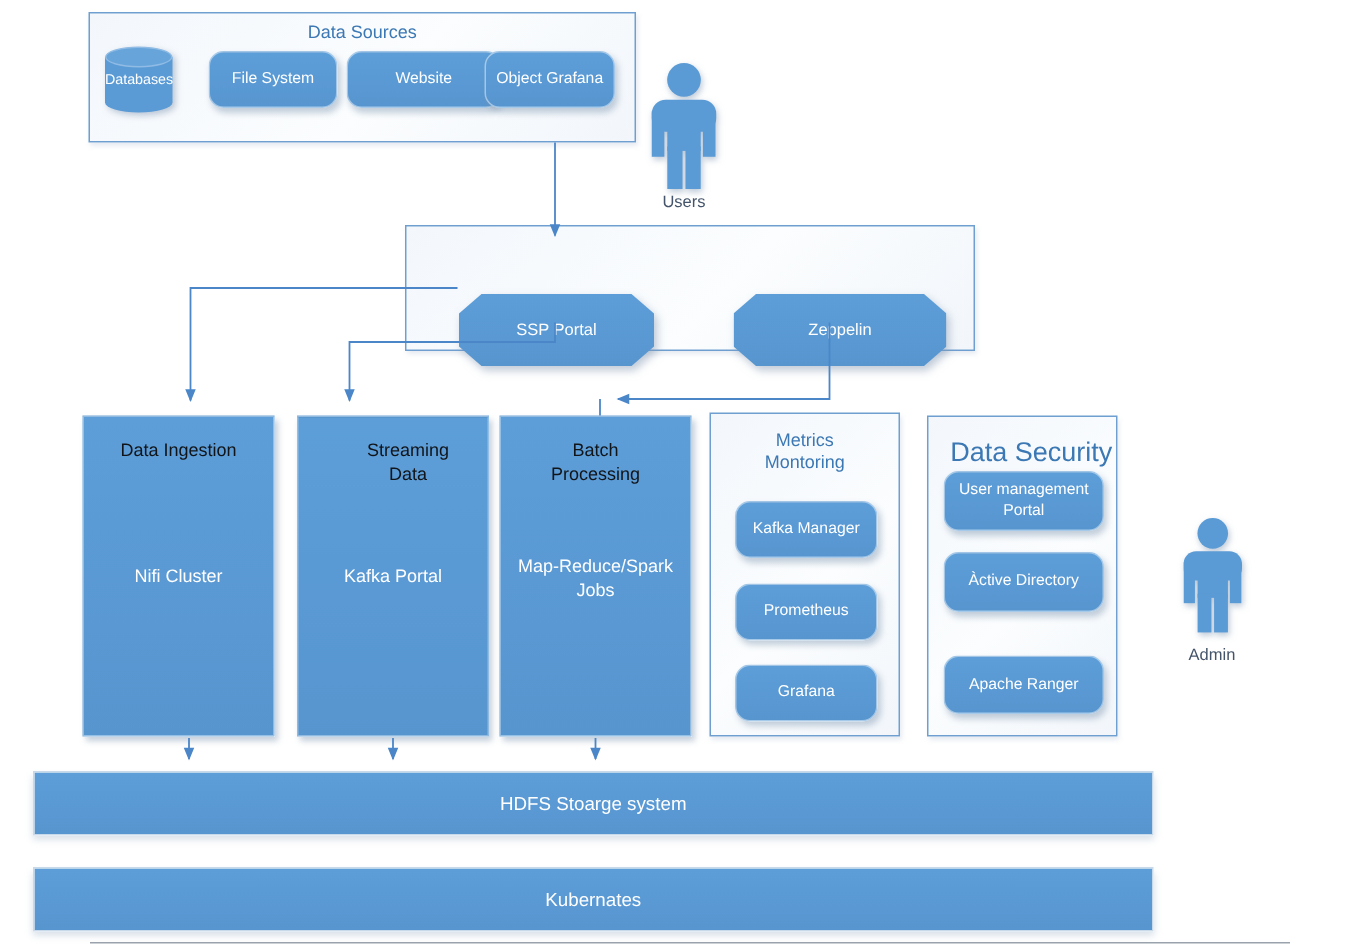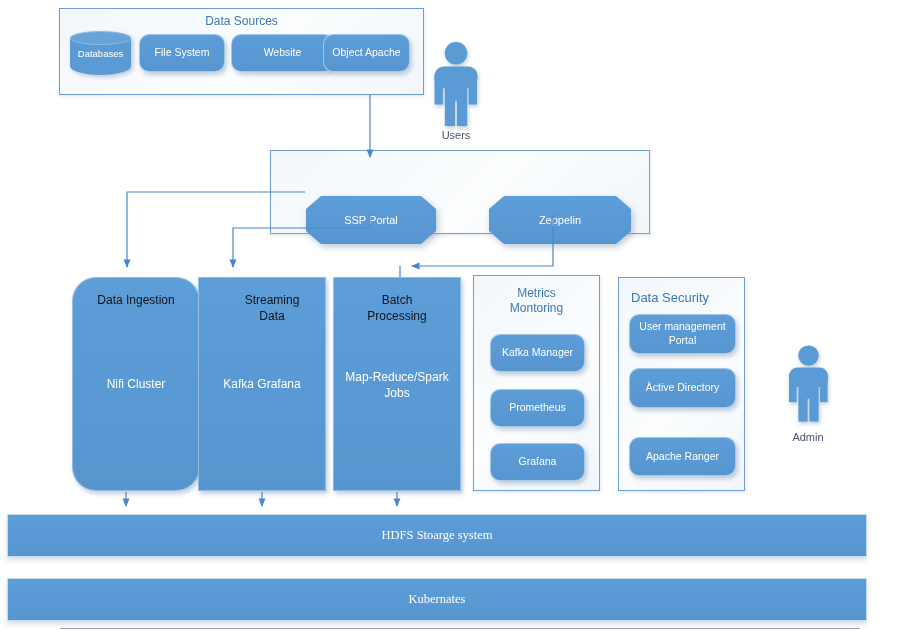--- a/index.html
+++ b/index.html
@@ -63,49 +63,49 @@
   }
   
   .person{position:absolute;filter:drop-shadow(1px 2px 2px rgba(120,145,175,.5));}
   .person svg{display:block;}
   .person-fill{fill:#5b9bd5;}
   .person-label{
     position:absolute;text-align:center;color:#44546a;font-size:11px;
   }
   
   .bar{
-    position:absolute;left:7px;width:860px;height:43px;
+    position:absolute;left:22px;width:747px;height:43px;
     background:linear-gradient(#5d9ed8,#5795cf);
     border:1px solid #c8d9ea;
     box-shadow:0 3px 5px rgba(150,172,196,.4);
     display:flex;align-items:center;justify-content:center;
-    color:#fff;font-size:12.5px;box-sizing:border-box;font-family:Liberation Serif, serif;
+    color:#fff;font-size:12.5px;box-sizing:border-box;
   }
   .connectors{position:absolute;left:0;top:0;z-index:3;pointer-events:none;}
   .bottom-edge{position:absolute;left:60px;right:45px;top:628px;height:1px;background:#9aa3ad;}
   
   .ds-pill{top:25px;height:38px;font-size:10.5px;}
-  .sec-title{text-align:left;padding:12px 0 0 12px;font-size:13px;}
+  .sec-title{text-align:center;padding:12px 0 0 12px;font-size:18px;}
   .met-title{padding-top:10px;max-width:72px;margin:0 auto;text-align:center;}
 </style>
 </head>
 <body>
 
 <div class="canvas">
 
   <div class="box" style="left:59px;top:8px;width:365px;height:87px;">
     <div class="box-title" style="padding-top:5px;">Data Sources</div>
-    <div class="cyl" style="left:10px;top:22px;width:61px;height:44px;">
+    <div class="cyl" style="left:10px;top:22px;width:45px;height:44px;">
       <div class="cyl-body"></div>
       <div class="cyl-top"></div>
       <div class="cyl-label">Databases</div>
     </div>
     <div class="pill ds-pill" style="left:79px;width:86px;">File System</div>
     <div class="pill ds-pill" style="left:171px;width:103px;">Website</div>
-    <div class="pill ds-pill" style="left:263px;width:87px;">Object Apache</div>
+    <div class="pill ds-pill" style="left:263px;width:87px;">Object Grafana</div>
   </div>
 
   <div class="person" style="left:434px;top:42px;">
     <svg width="44" height="84" viewBox="0 0 44 86">
       <circle class="person-fill" cx="22" cy="11.5" r="11.5"></circle>
       <rect class="person-fill" x="0" y="25" width="44" height="22" rx="9.5"></rect>
       <rect class="person-fill" x="0" y="33" width="8.6" height="31"></rect>
       <rect class="person-fill" x="10.6" y="33" width="22.8" height="27"></rect>
       <rect class="person-fill" x="34.9" y="33" width="8.6" height="31"></rect>
       <rect class="person-fill" x="10.6" y="57" width="10.4" height="29"></rect>
@@ -116,27 +116,27 @@
 
   <div class="box" style="left:270px;top:150px;width:380px;height:84px;">
     <div class="octa-wrap" style="left:35px;top:17px;width:130px;height:48px;">
       <div class="octa">SSP Portal</div>
     </div>
     <div class="octa-wrap" style="left:218px;top:17px;width:142px;height:48px;">
       <div class="octa">Zeppelin</div>
     </div>
   </div>
 
-  <div class="col" style="left:72px;border-radius:24px;">
+  <div class="col" style="left:55px;">
     <div class="col-title">Data Ingestion</div>
     <div class="col-sub">Nifi Cluster</div>
   </div>
   <div class="col" style="left:198px;padding-left:20px;">
     <div class="col-title narrow">Streaming Data</div>
-    <div class="col-sub">Kafka Grafana</div>
+    <div class="col-sub">Kafka Portal</div>
   </div>
   <div class="col" style="left:333px;">
     <div class="col-title narrow">Batch Processing</div>
     <div class="col-sub" style="top:91px;">Map-Reduce/Spark Jobs</div>
   </div>
 
   <div class="box" style="left:473px;top:275px;width:127px;height:216px;">
     <div class="box-title met-title">Metrics Montoring</div>
     <div class="pill" style="left:16px;top:58px;width:95px;height:38px;">Kafka Manager</div>
     <div class="pill" style="left:16px;top:113px;width:95px;height:38px;">Prometheus</div>

